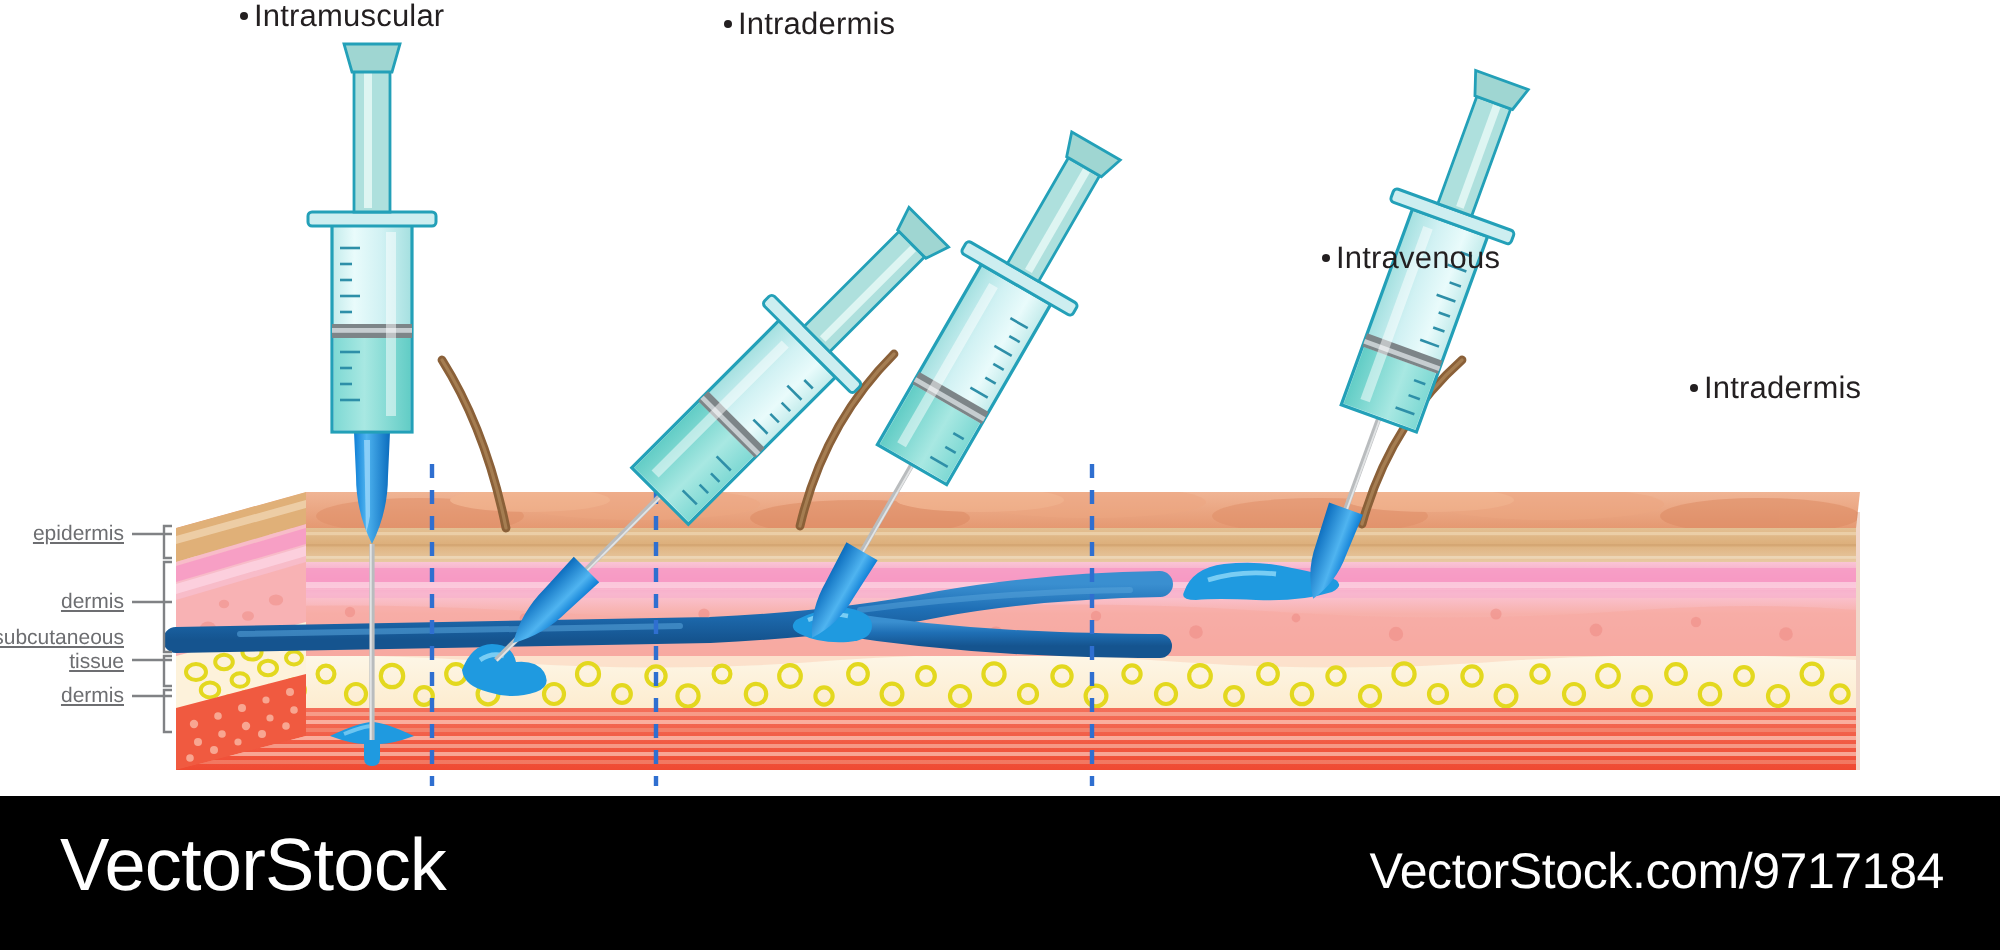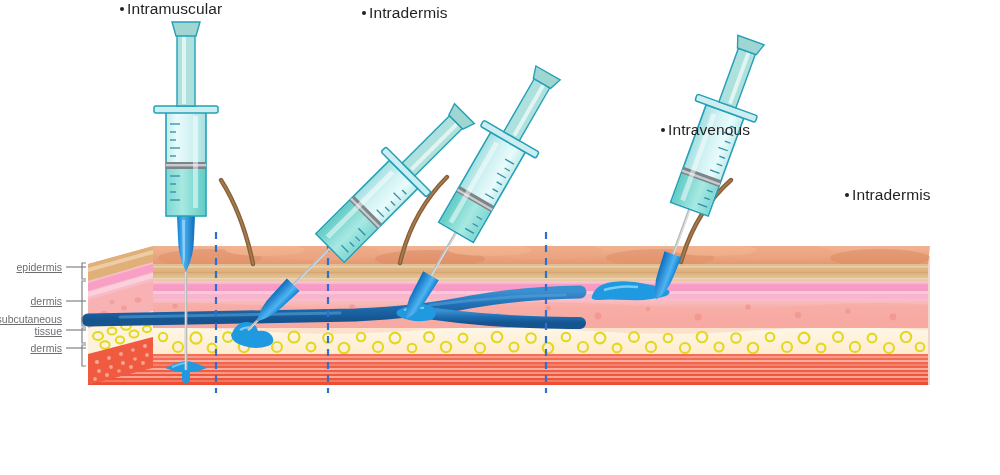--- a/index.html
+++ b/index.html
@@ -500,14 +500,18 @@
 
   <div class="layer-label" style="right:938px;top:313px;">
     <div>subcutaneous</div>
     <div>tissue</div>
   </div>
 
   <div class="layer-label" style="right:938px;top:342px;">
     <span>dermis</span>
   </div>
 
+  <div id="wm">
+    <div id="wm-left">VectorStock</div>
+    <div id="wm-right">VectorStock.com/9717184</div>
+  </div>
 
 </div>
 
 </body></html>

